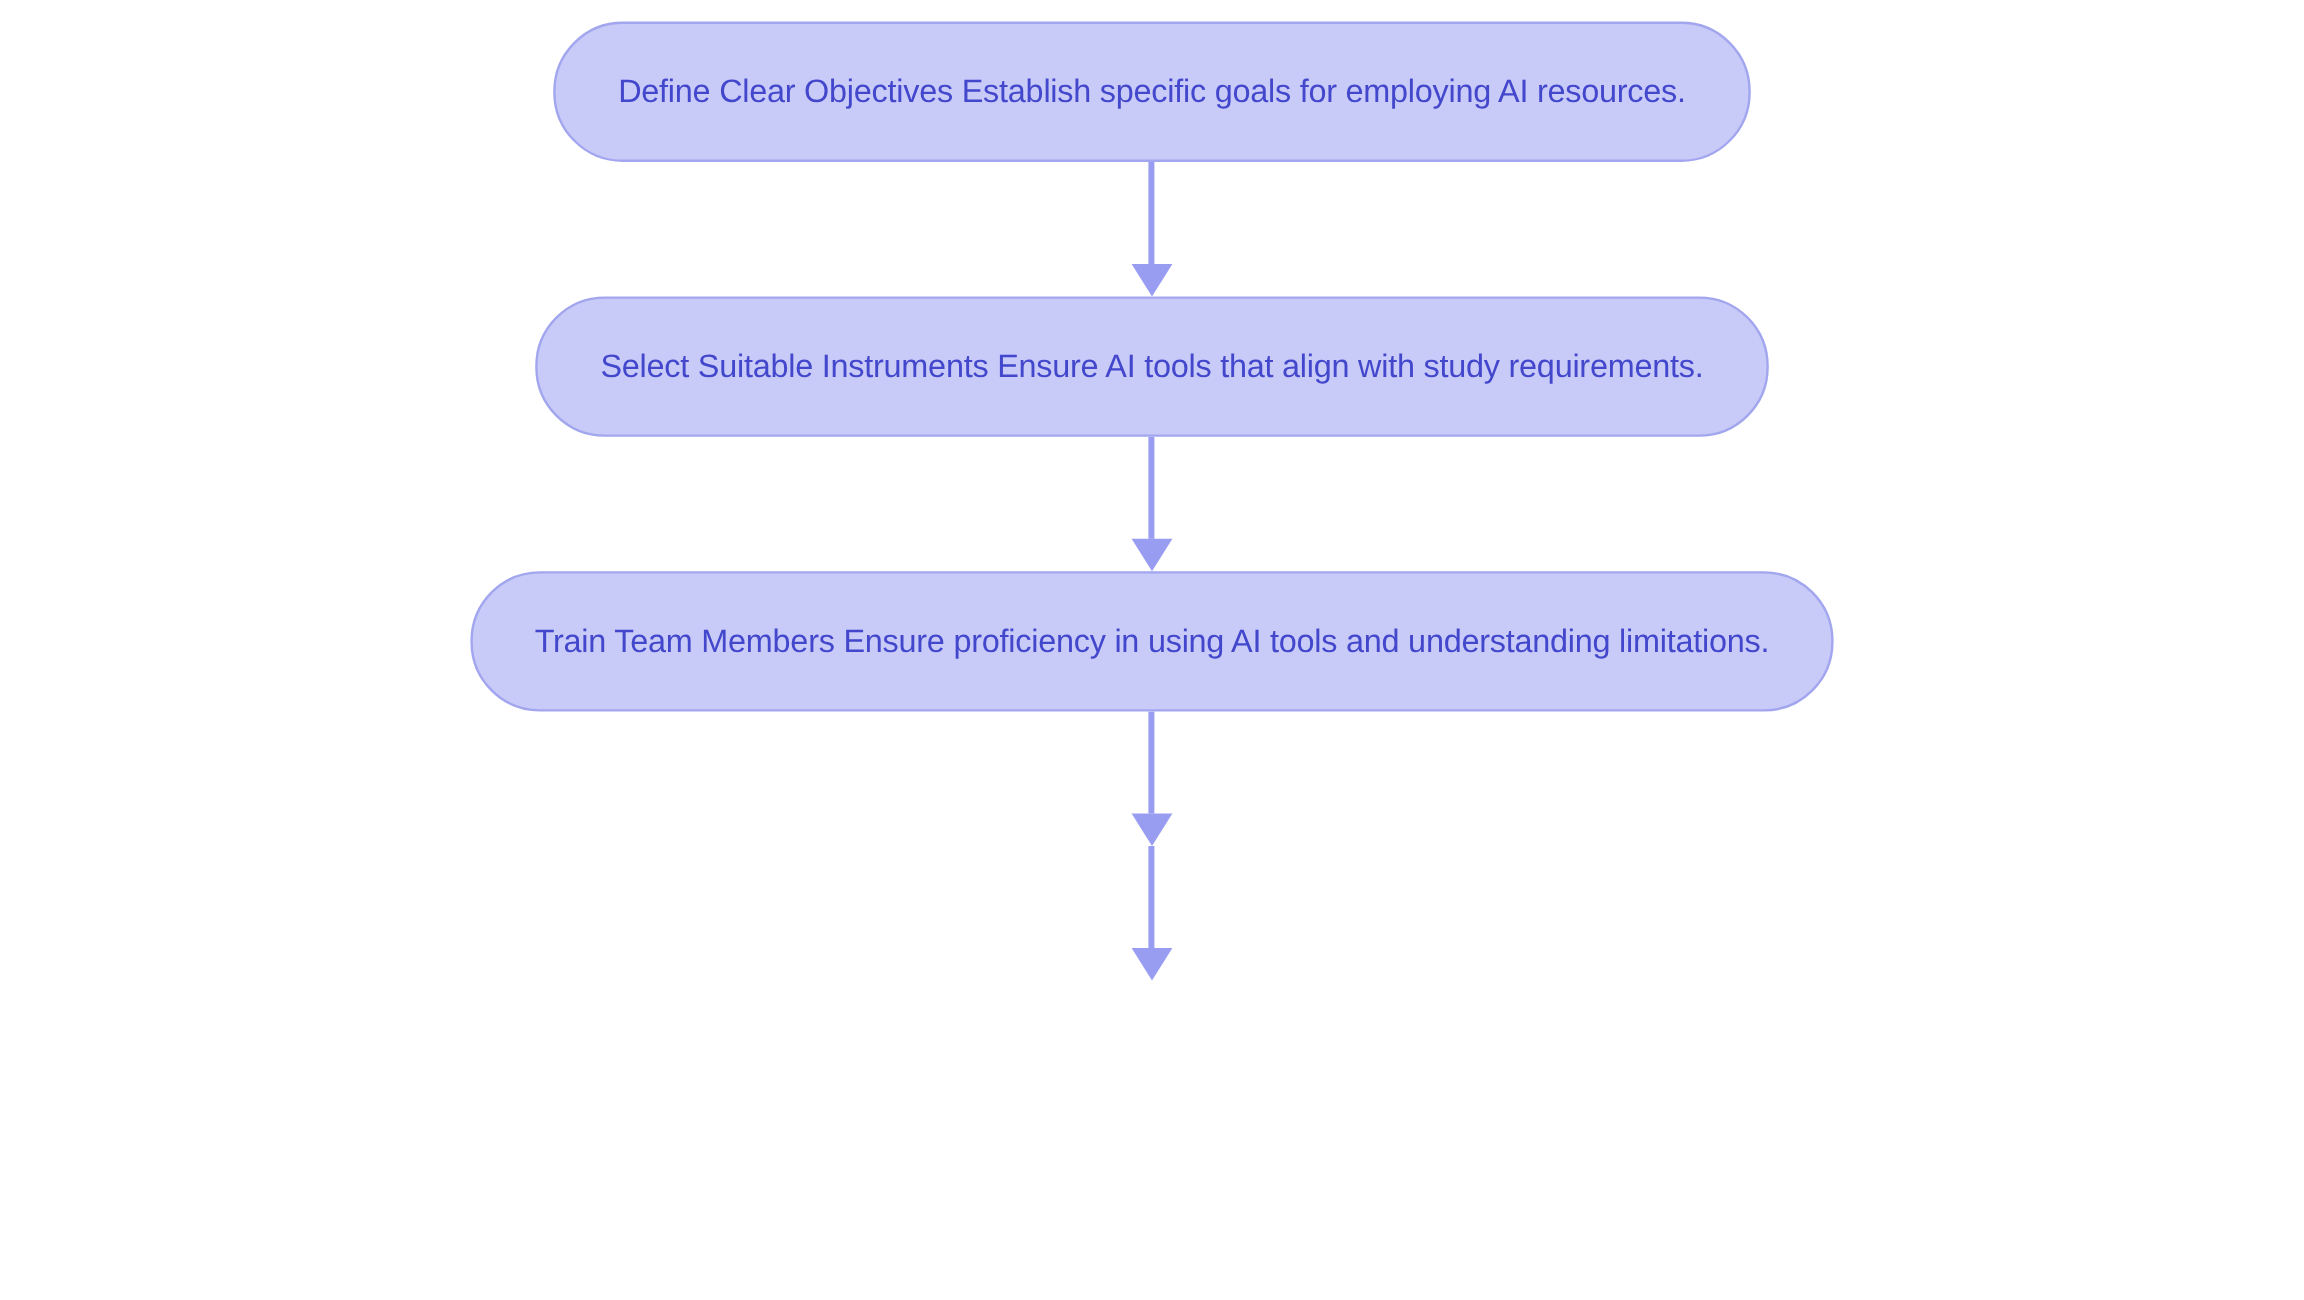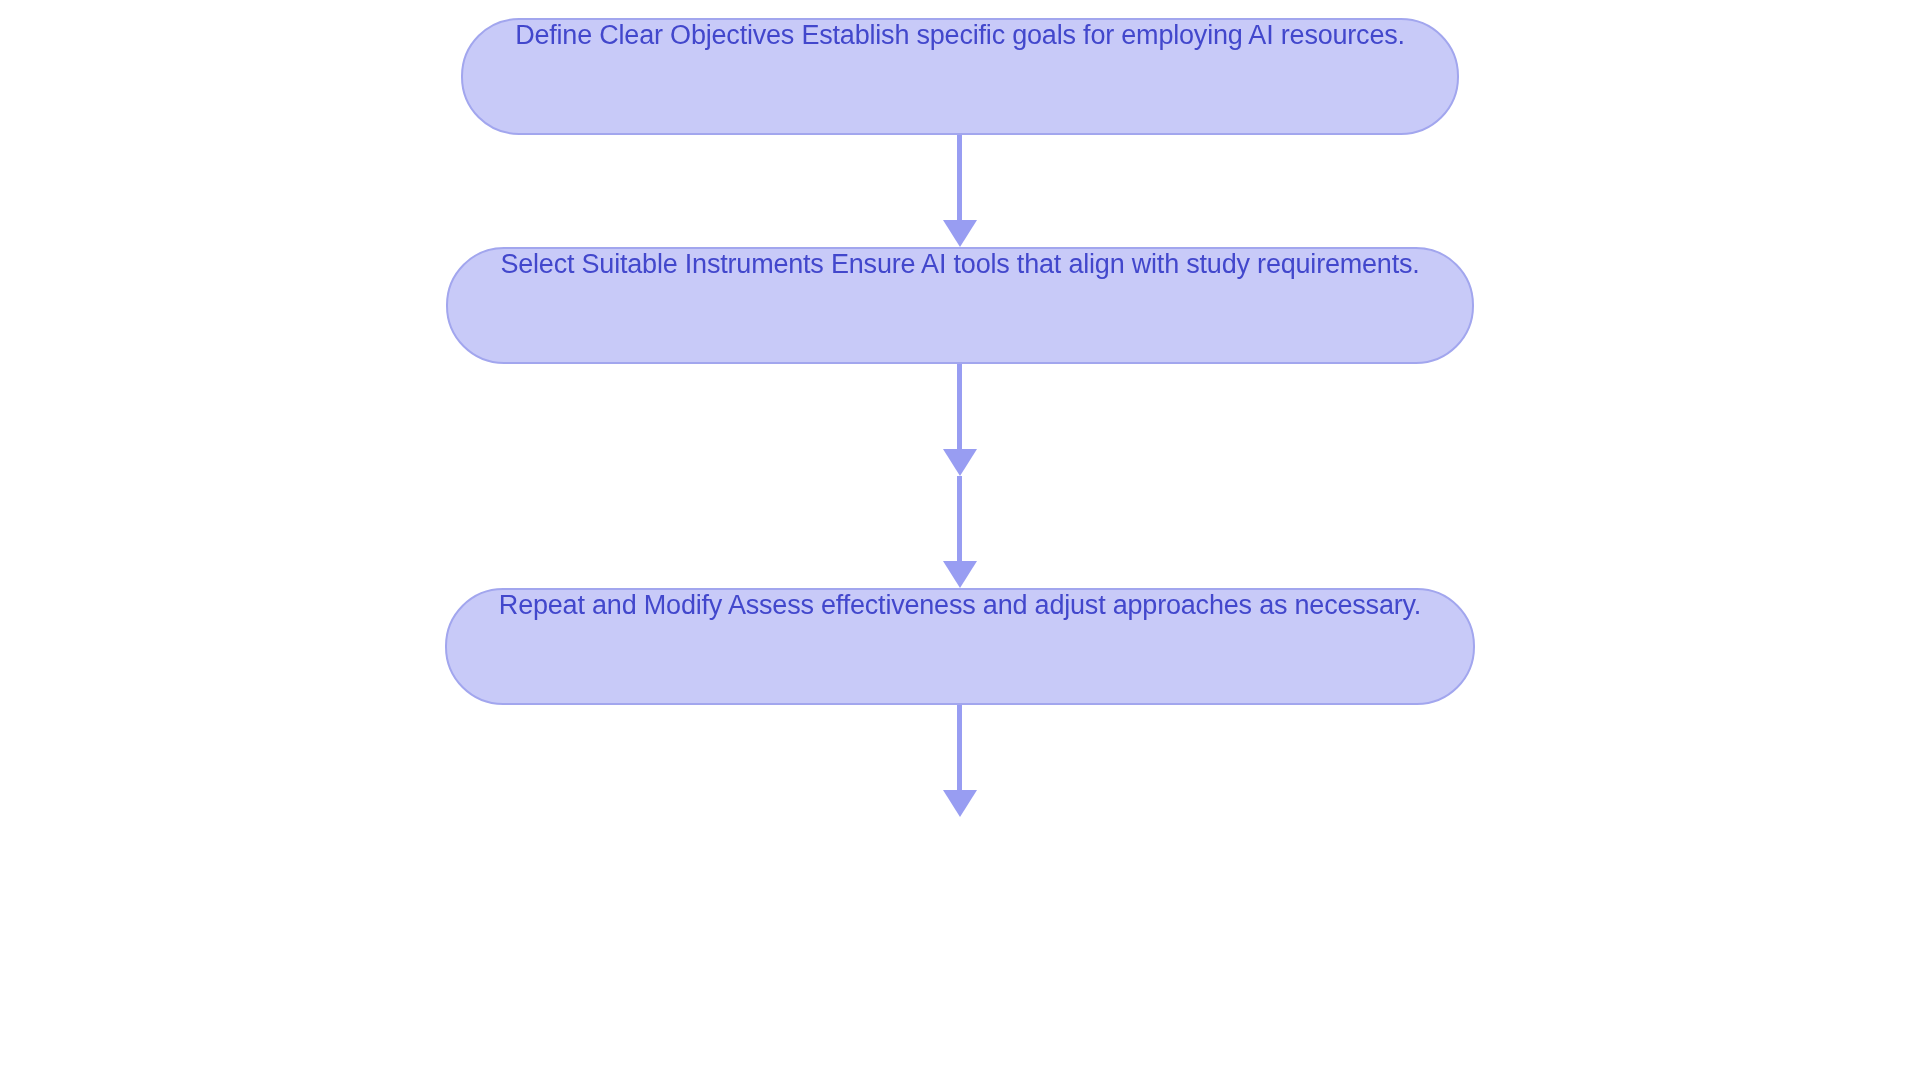--- a/index.html
+++ b/index.html
@@ -22,21 +22,21 @@
     flex-direction: column;
     align-items: center;
   }
   .node {
     height: 117px;
     border-radius: 58px;
     background: var(--node-fill, #c8caf8);
     border: 2px solid var(--node-border, #a2a6ee);
     color: var(--node-text, #4247cc);
     display: flex;
-    align-items: flex-start;
+    align-items: center;
     justify-content: center;
     padding: 0 52px;
     font-size: 27px;
     letter-spacing: -0.2px;
     white-space: nowrap;
   }
   .arrow {
     height: 112px;
     display: flex;
     flex-direction: column;
@@ -71,29 +71,29 @@
 
   <div class="node">
     <span class="node-label">Select Suitable Instruments Ensure AI tools that align with study requirements.</span>
   </div>
 
   <div class="arrow">
     <div class="arrow-line"></div>
     <div class="arrow-head"></div>
   </div>
 
+  <div class="node">
+    <span class="node-label">Train Team Members Ensure proficiency in using AI tools and understanding limitations.</span>
+  </div>
 
   <div class="arrow">
     <div class="arrow-line"></div>
     <div class="arrow-head"></div>
   </div>
 
-  <div class="node">
-    <span class="node-label">Repeat and Modify Assess effectiveness and adjust approaches as necessary.</span>
-  </div>
 
   <div class="arrow">
     <div class="arrow-line"></div>
     <div class="arrow-head"></div>
   </div>
 
 </div>
 </div>
 
 </body></html>

